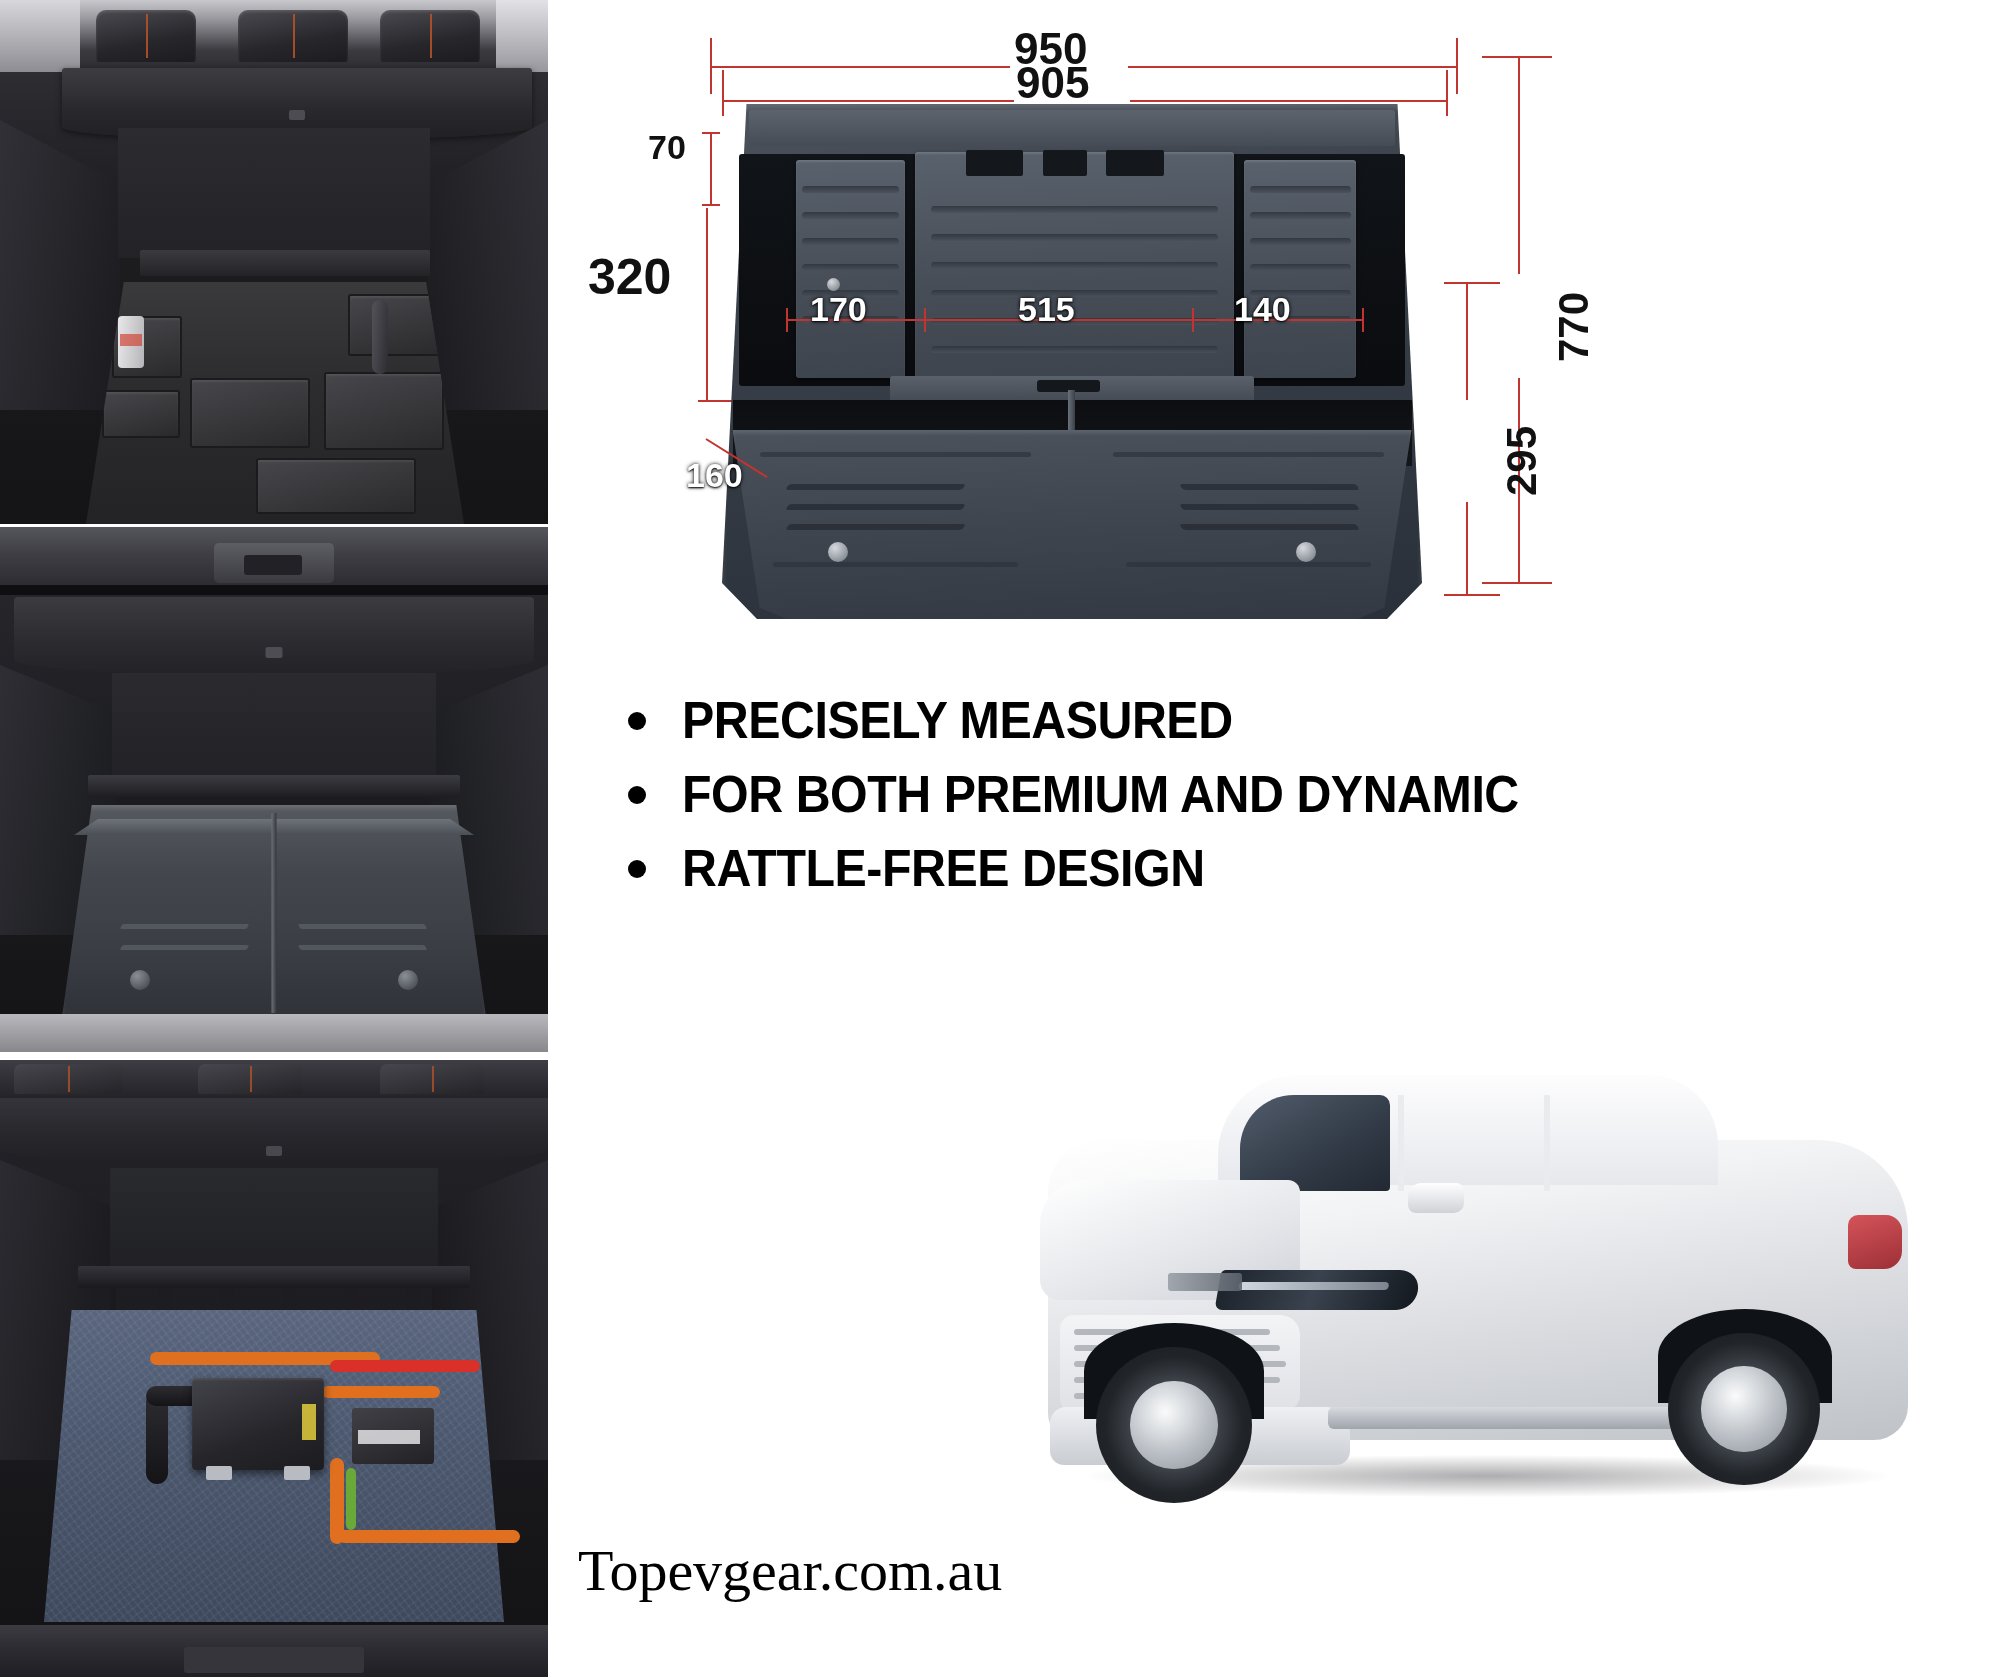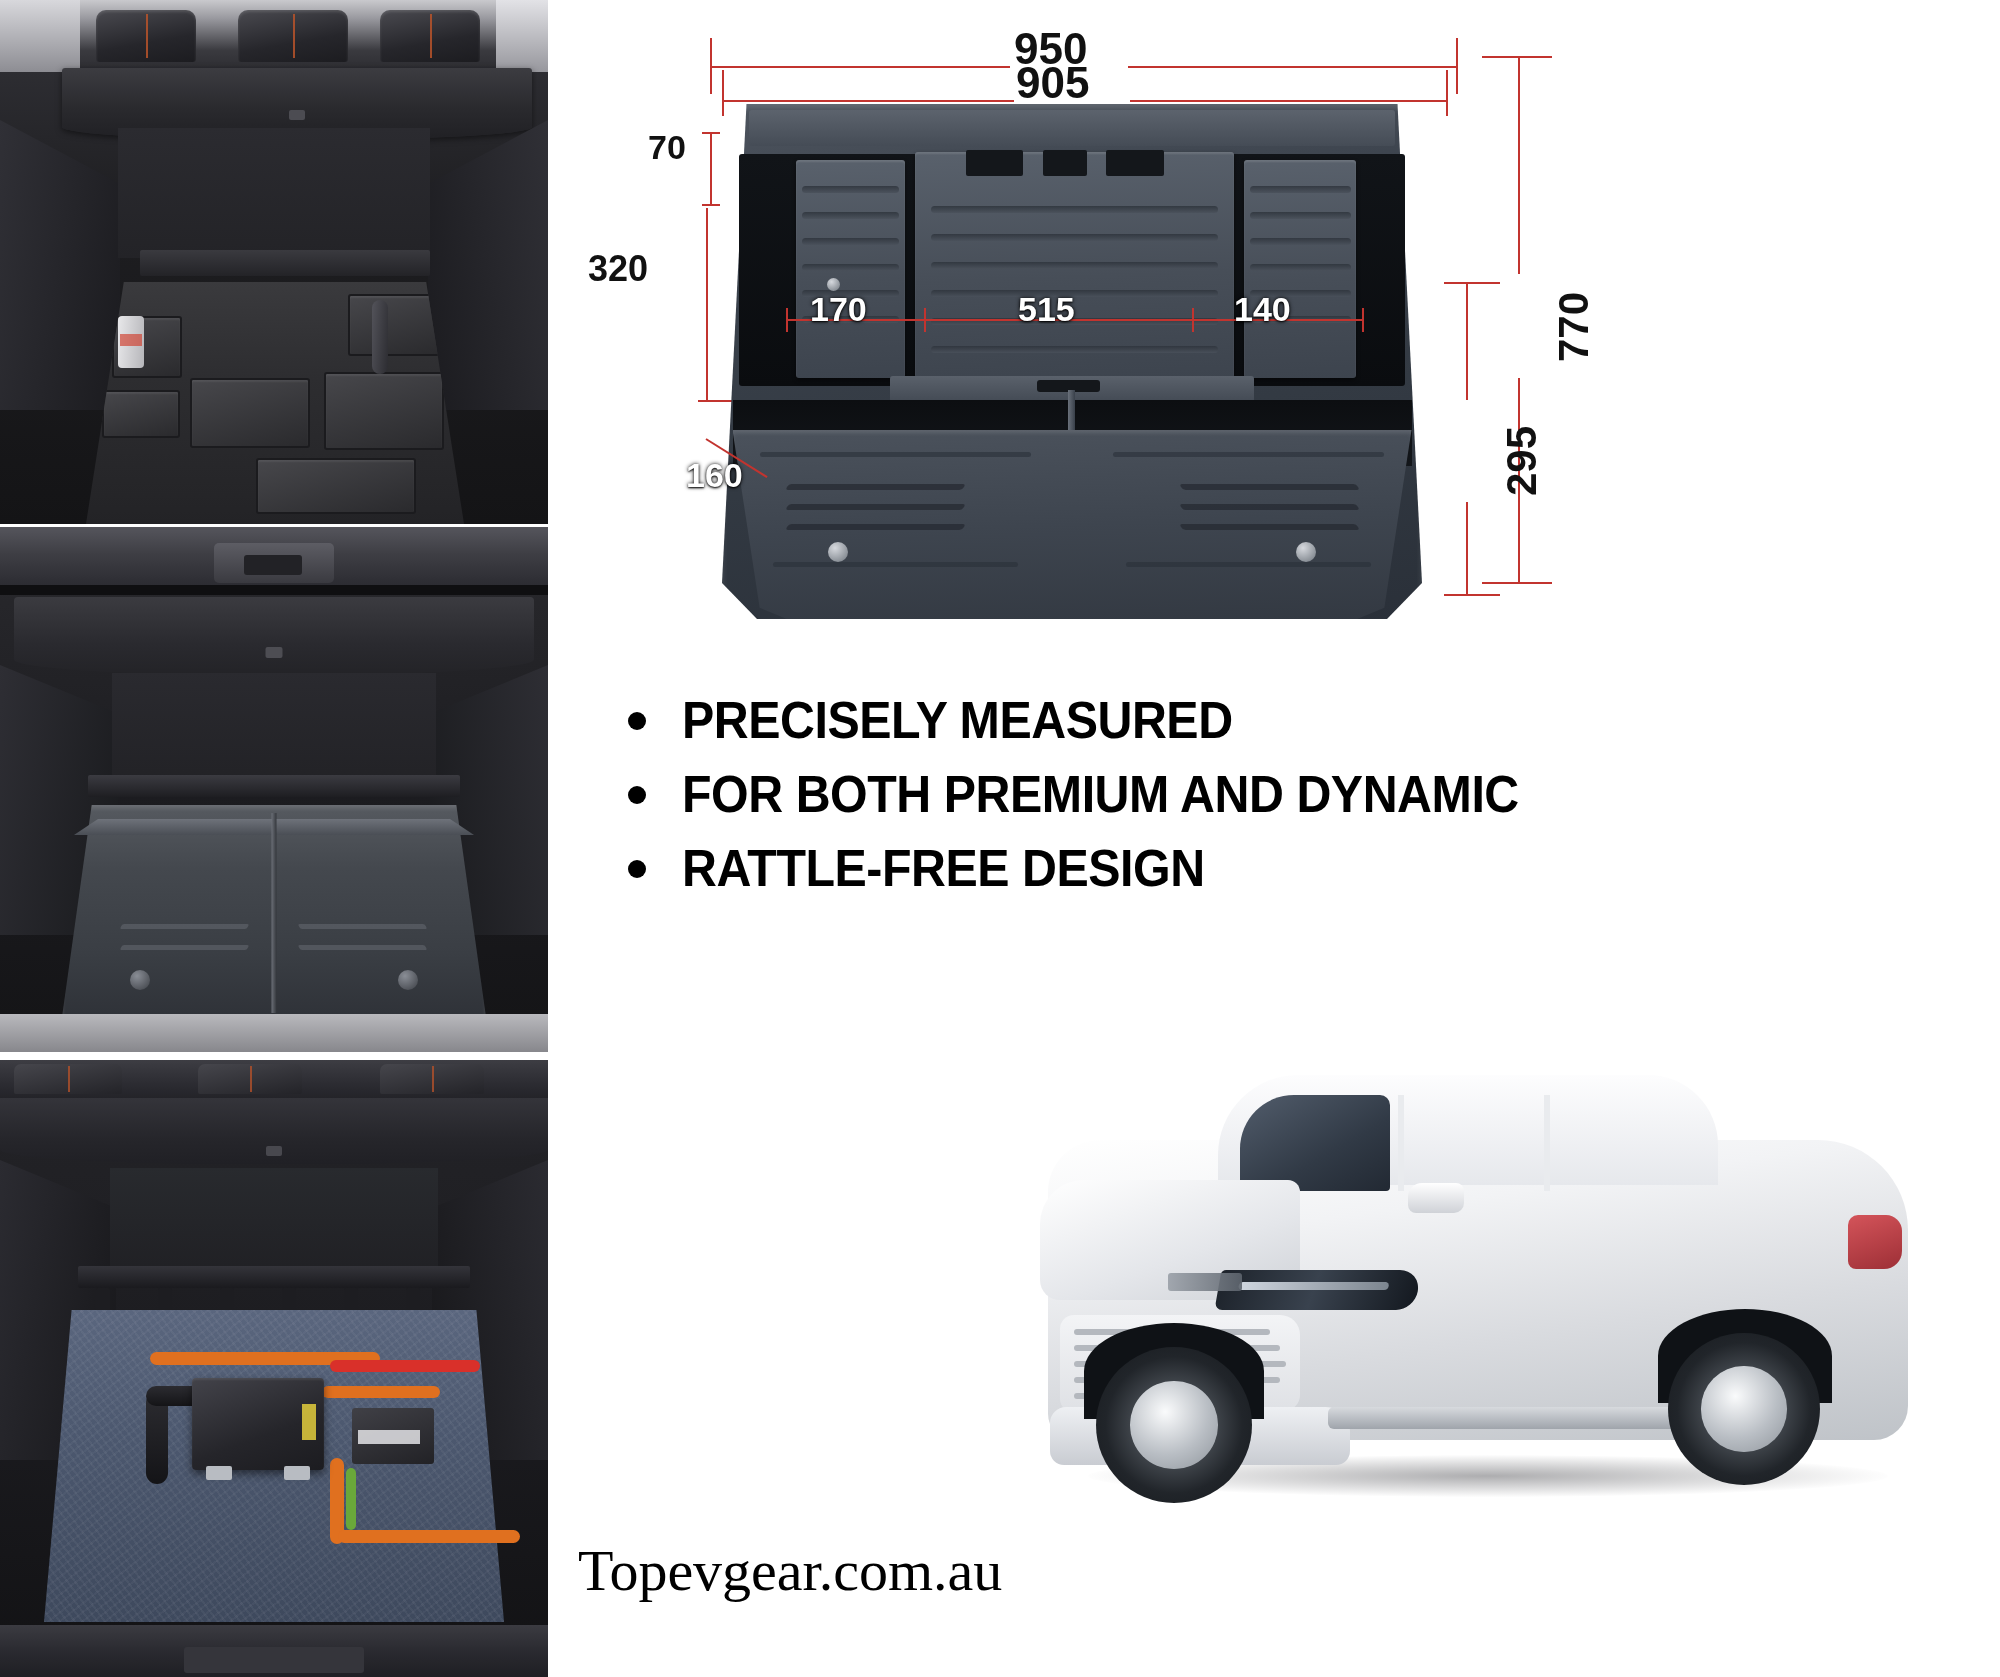--- a/index.html
+++ b/index.html
@@ -375,21 +375,21 @@
     <div class="dimline" style="left:64px;top:90px;width:292px;height:2px;"></div>
     <div class="dimlabel" style="left:358px;top:48px;font-size:44px;">905</div>
     <div class="dimline" style="left:472px;top:90px;width:318px;height:2px;"></div>
     <div class="dimline" style="left:788px;top:60px;width:2px;height:46px;"></div>
 
     <div class="dimlabel" style="left:-10px;top:118px;font-size:34px;">70</div>
     <div class="dimline" style="left:52px;top:122px;width:2px;height:74px;"></div>
     <div class="dimline" style="left:44px;top:122px;width:18px;height:2px;"></div>
     <div class="dimline" style="left:44px;top:194px;width:18px;height:2px;"></div>
 
-    <div class="dimlabel" style="left:-70px;top:238px;font-size:36px;">320</div>
+    <div class="dimlabel" style="left:-70px;top:238px;font-size:50px;">320</div>
     <div class="dimline" style="left:48px;top:198px;width:2px;height:194px;"></div>
     <div class="dimline" style="left:40px;top:390px;width:40px;height:2px;"></div>
 
     <div class="dimline" style="left:824px;top:46px;width:70px;height:2px;"></div>
     <div class="dimline" style="left:860px;top:46px;width:2px;height:218px;"></div>
     <div class="dimlabel rot" style="left:892px;top:352px;font-size:42px;">770</div>
     <div class="dimline" style="left:860px;top:368px;width:2px;height:206px;"></div>
     <div class="dimline" style="left:824px;top:572px;width:70px;height:2px;"></div>
 
     <div class="dimline" style="left:786px;top:272px;width:56px;height:2px;"></div>

